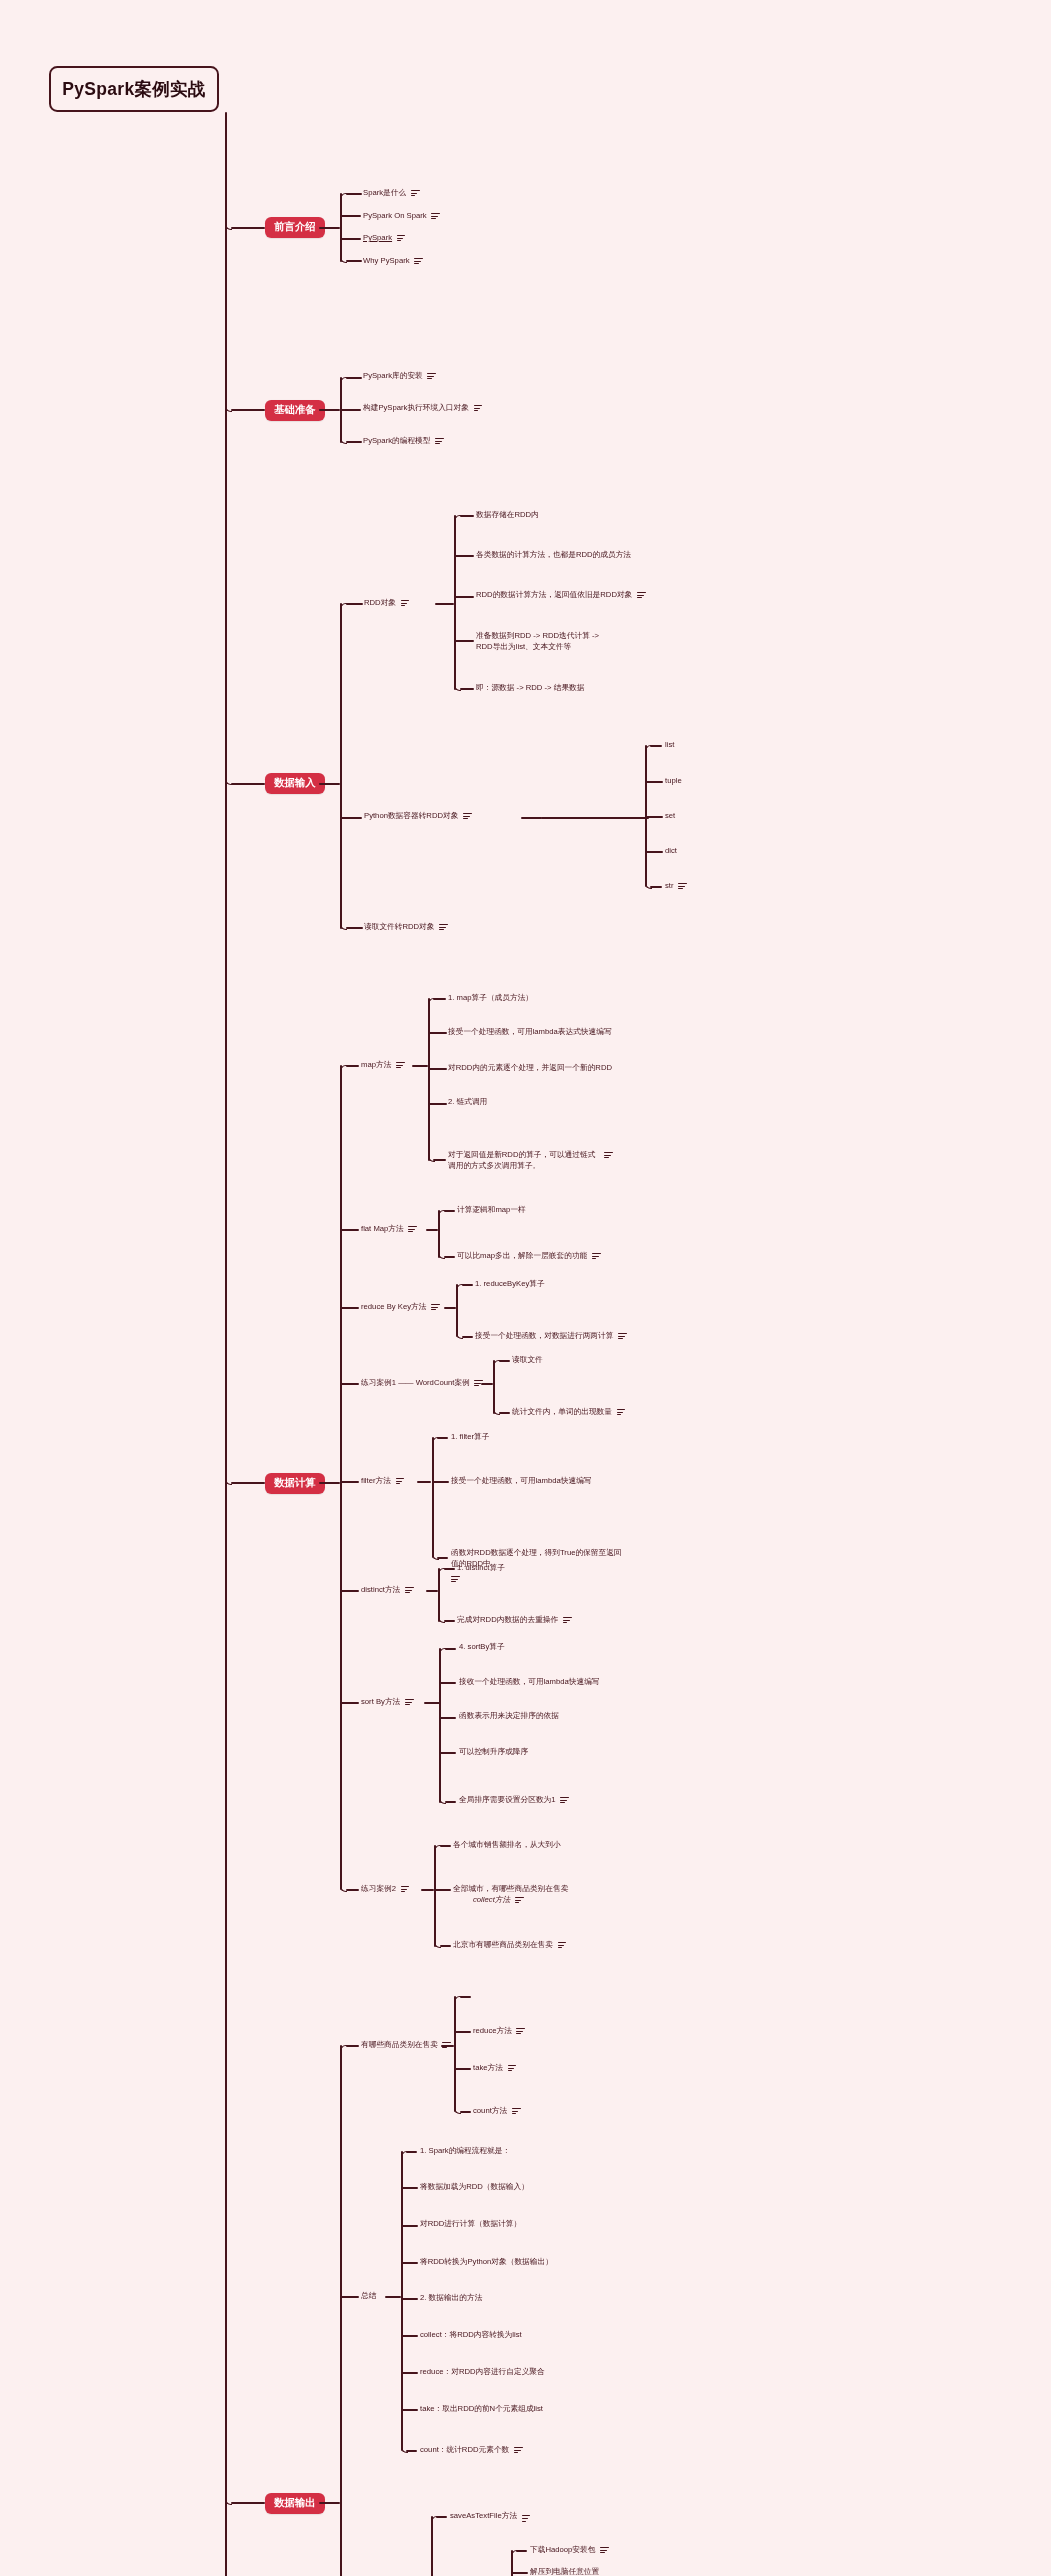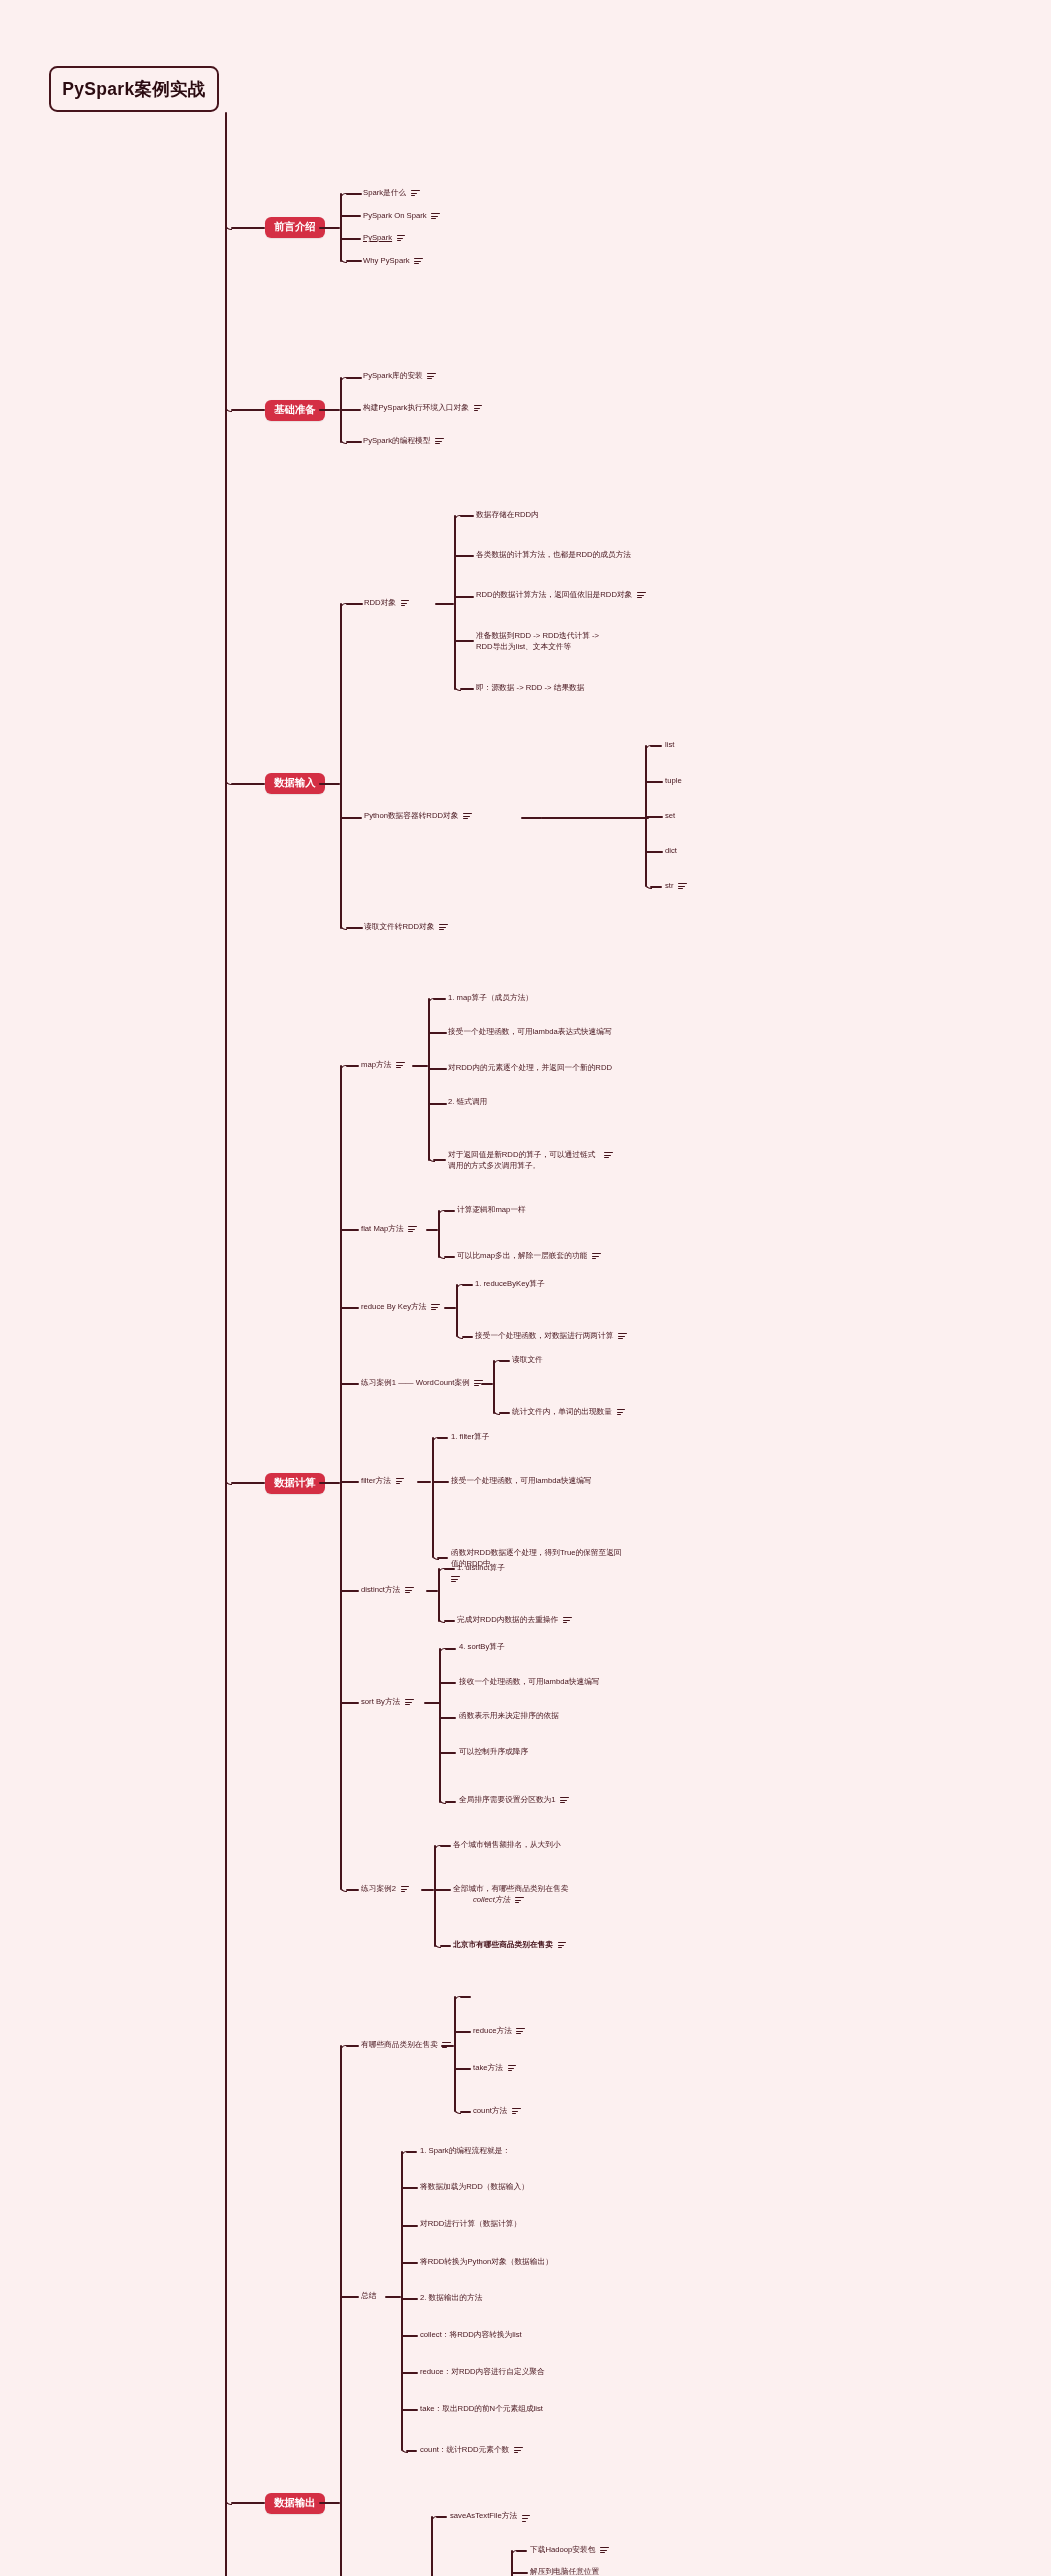--- a/index.html
+++ b/index.html
@@ -441,21 +441,21 @@
   <div class="stub" style="left:434px;top:1889px;width:17px;"></div>
   <div class="cap-bot" style="left:434px;top:1941px;"></div>
   <div class="stub" style="left:440px;top:1945px;width:11.3px;"></div>
 
   <div class="node" style="left:453px;top:1840px;">
     <span class="txt">各个城市销售额排名，从大到小</span>
   </div>
   <div class="node" style="left:453px;top:1884px;">
     <span class="txt">全部城市，有哪些商品类别在售卖</span>
   </div>
-  <div class="node" style="left:453px;top:1940px;font-weight:bold;">
+  <div class="node" style="left:453px;top:1940px;">
     <span class="txt">北京市有哪些商品类别在售卖</span>
     <span class="note-icon"><i></i><i></i><i></i></span>
   </div>
 
   <div class="cap-bot" style="left:225px;top:2498px;"></div>
   <div class="h-line" style="left:231px;top:2502px;width:34px;"></div>
   <div class="l1-node" style="left:265px;top:2493px;">
     <span>数据输出</span>
   </div>
   <div class="h-line" style="left:319px;top:2502px;width:20.6px;"></div>

